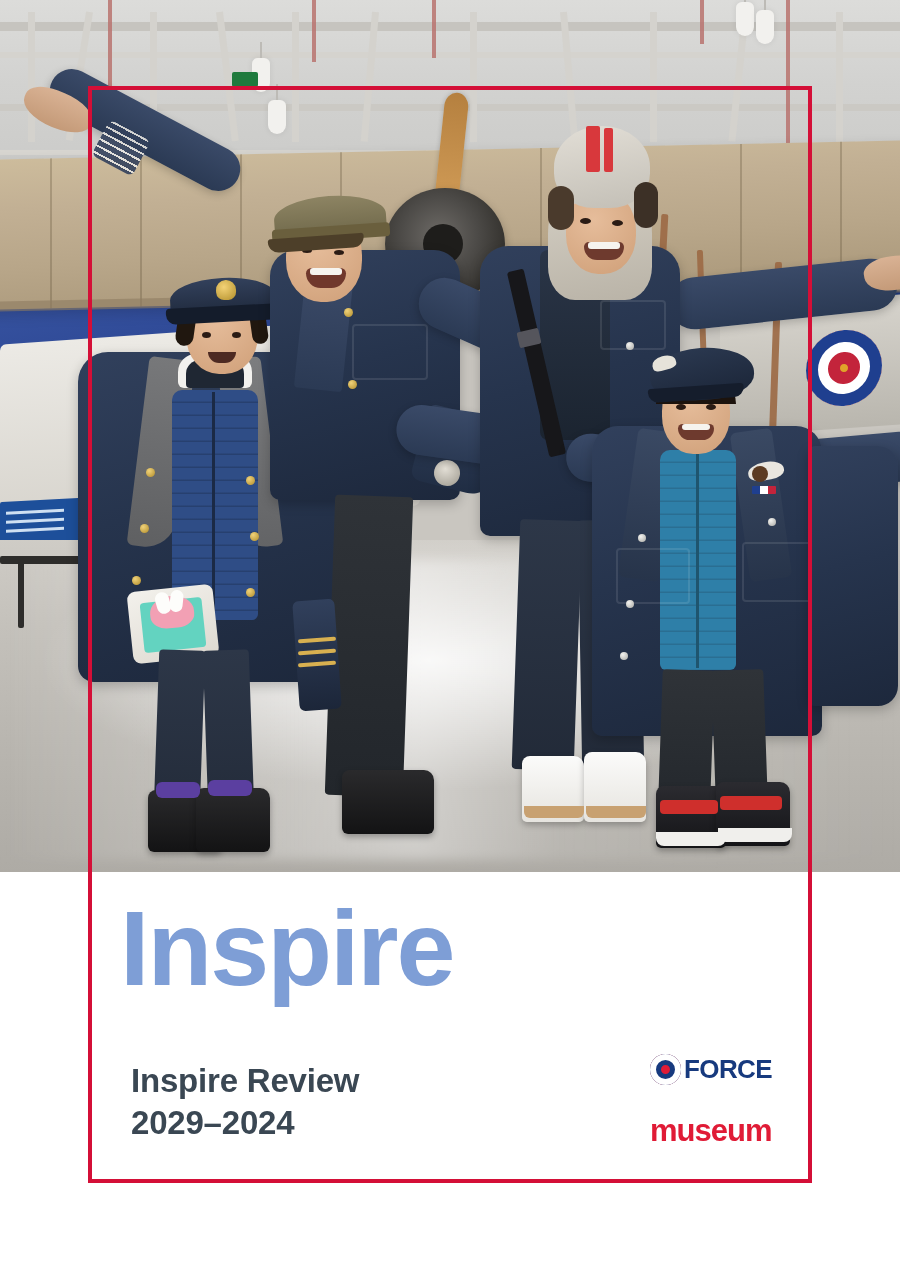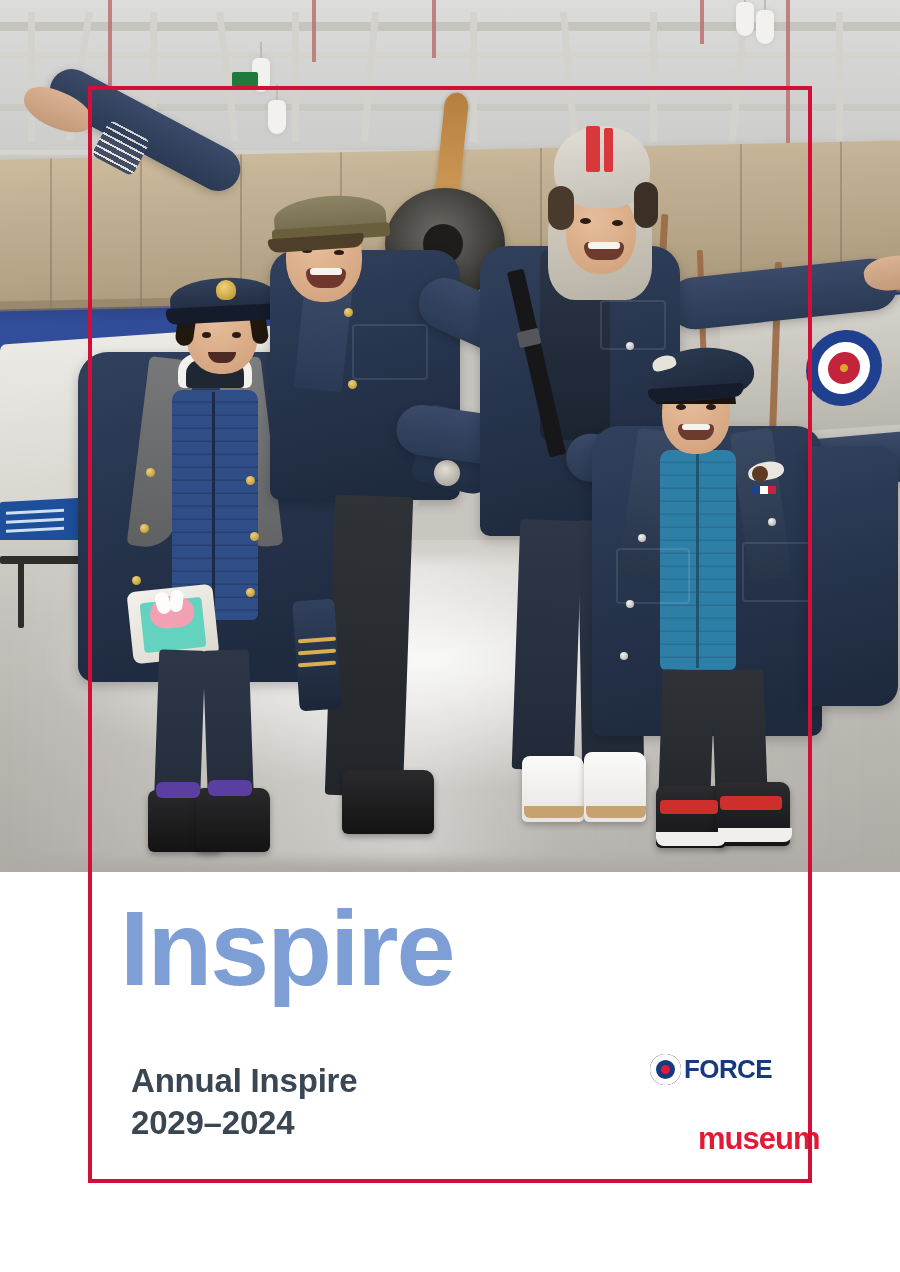--- a/index.html
+++ b/index.html
@@ -184,22 +184,22 @@
   }
   .logo-royal{
     font-size:26px;font-weight:700;color:#173a7e;letter-spacing:-0.6px;
     margin-left:3px;line-height:1;
   }
   .logo-row2{
     position:absolute;left:0;top:31px;
     font-size:26px;font-weight:700;color:#173a7e;letter-spacing:-0.6px;line-height:1;
   }
   .logo-row3{
-    position:absolute;left:0;top:70px;
-    font-size:31px;font-weight:700;color:#e01b36;letter-spacing:-1px;line-height:1;margin-left:48px;
+    position:absolute;left:0;top:62px;
+    font-size:31px;font-weight:700;color:#e01b36;letter-spacing:-1px;line-height:1;
   }
 </style>
 </head>
 <body>
 
 <div class="cover">
 
   <div class="photo">
 
     <div class="ceiling">
@@ -444,21 +444,21 @@
       <div class="coat" style="position:absolute;left:808px;top:446px;width:90px;height:260px;border-radius:8px 20px 20px 8px;"></div>
     </div>
 
   </div>
 
   <div class="caption"></div>
 
   <h1 class="title" style="color: rgb(126, 158, 214);">Inspire</h1>
 
   <div class="subtitle" style="color: rgb(58, 71, 83);">
-    <span class="ln">Annual Inspire</span>
+    <span class="ln">Inspire Review</span>
     <span class="ln">2029–2024</span>
   </div>
 
   <div class="logo">
     <div class="logo-row1">
       <div class="roundel"></div>
       <div class="logo-royal" style="color: rgb(23, 58, 126);">FORCE</div>
     </div>
     <div class="logo-row3" style="color: rgb(224, 27, 54);">museum</div>
   </div>

